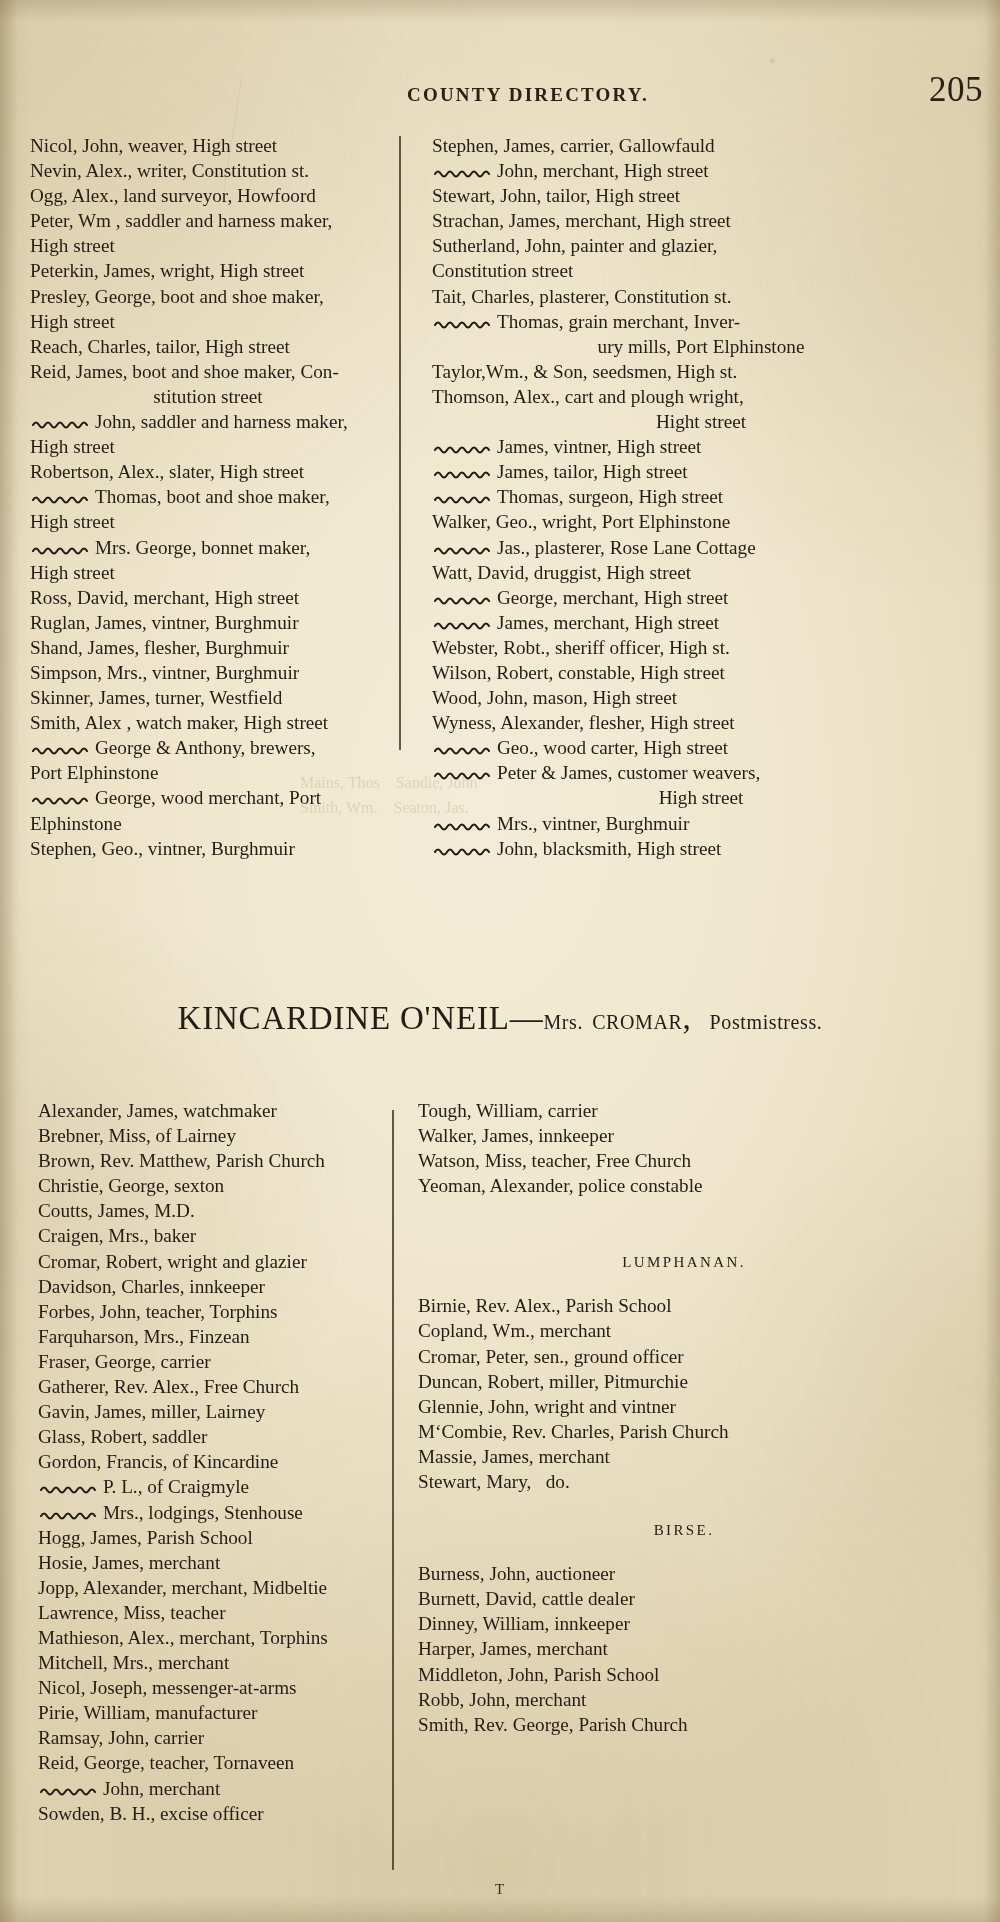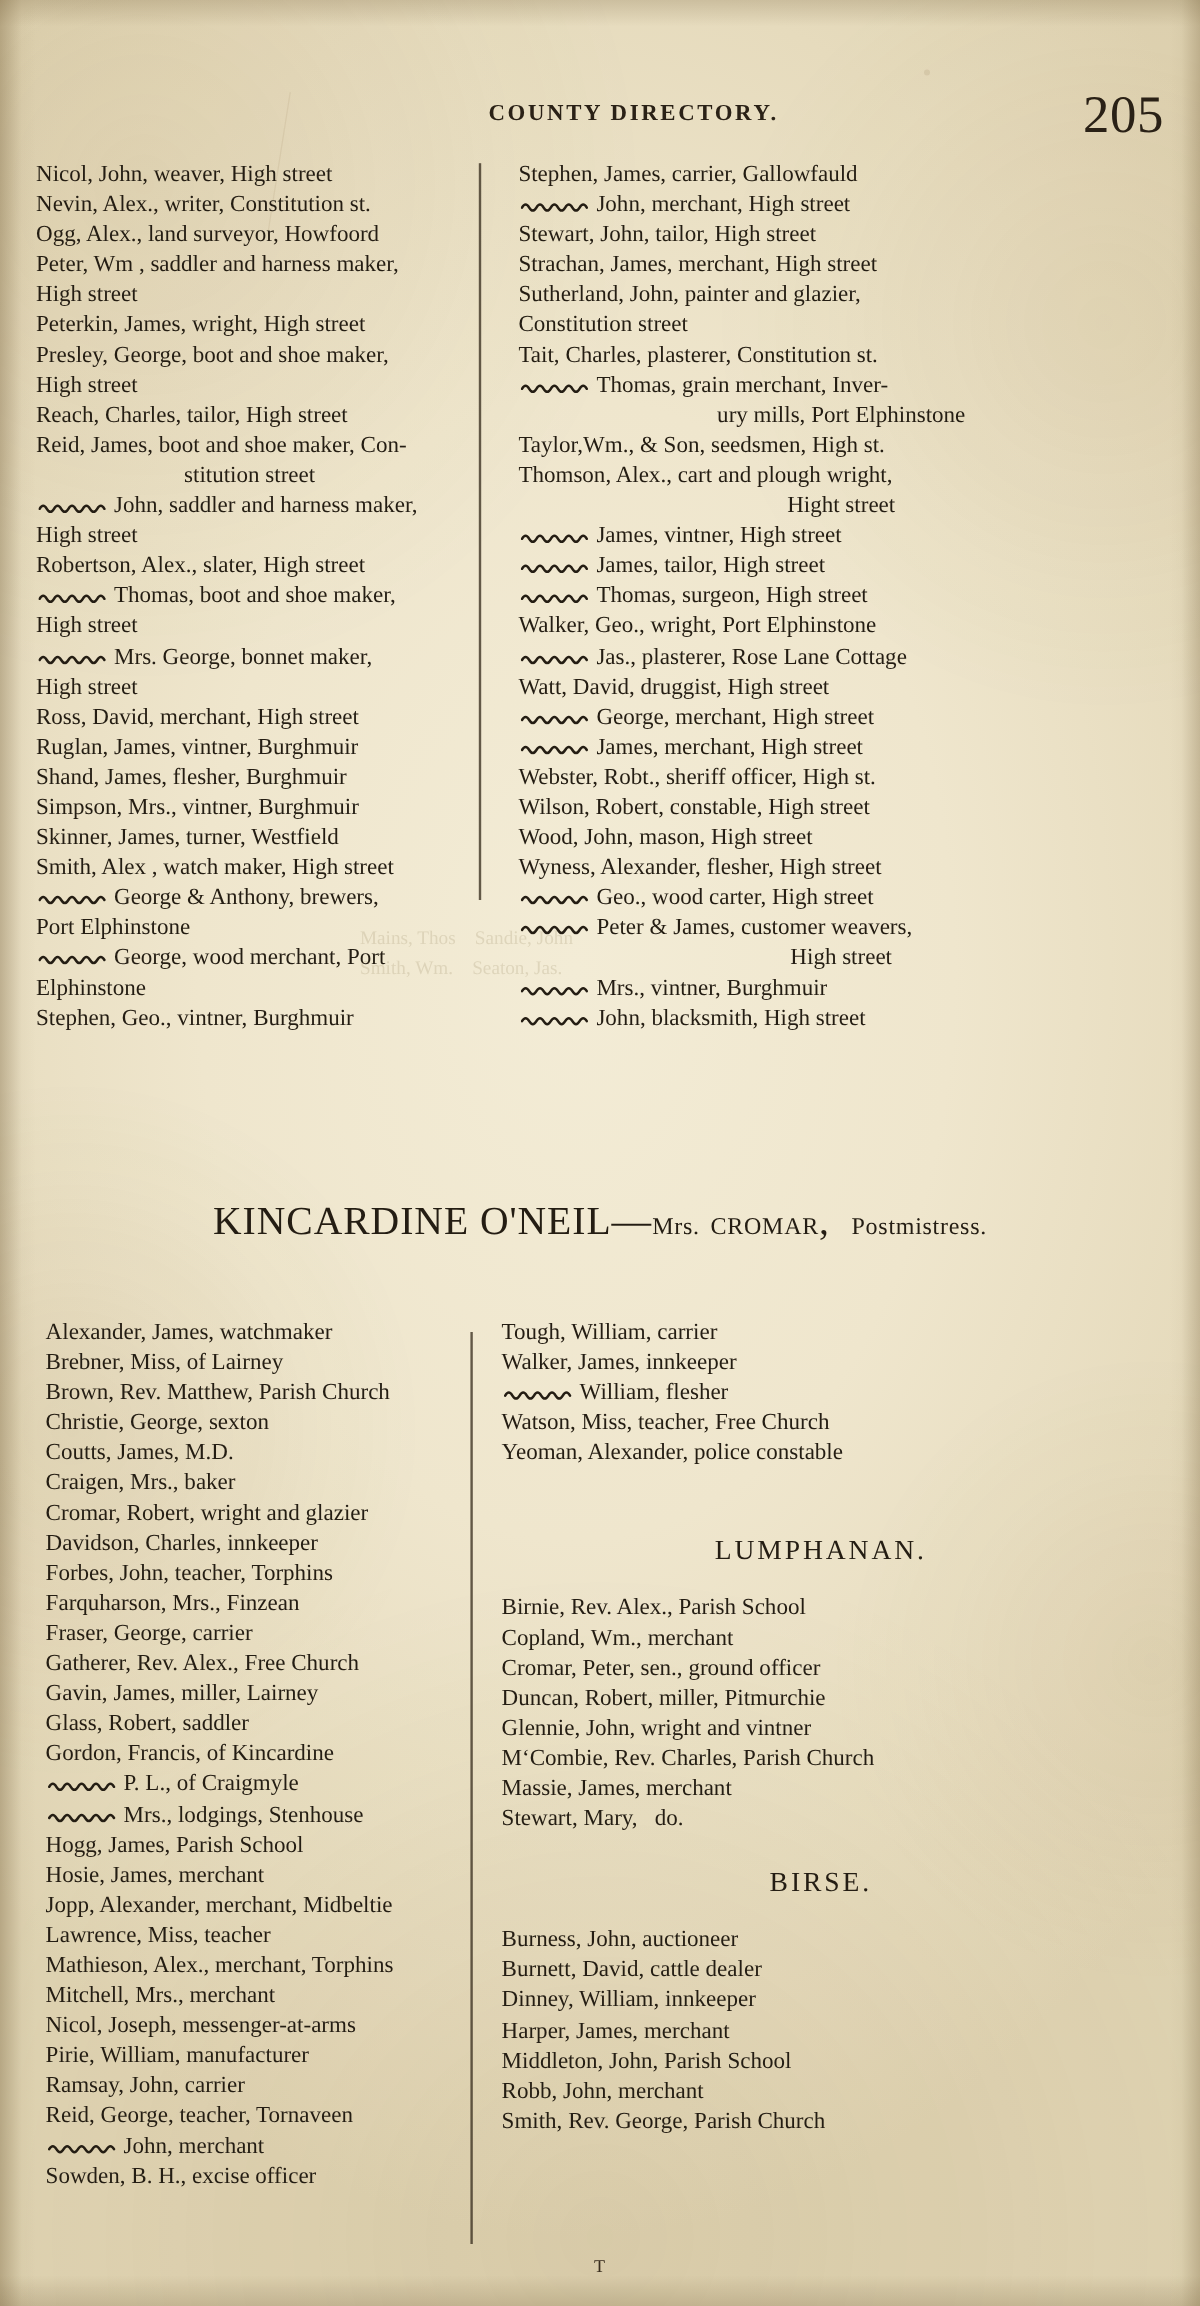--- a/index.html
+++ b/index.html
@@ -74,23 +74,23 @@
     left: 0; right: 0;
     text-align: center;
     font-size: 19px;
     letter-spacing: 2.2px;
     font-weight: 700;
     color: #2a2116;
     padding-left: 56px;
   }
   .runhead-folio {
     position: absolute;
-    right: 30px;
+    right: 17px;
     top: -14px;
-    font-size: 44px;
+    font-size: 35px;
     color: #2a2116;
     letter-spacing: .5px;
   }
 
   
   .block {
     position: absolute;
     display: flex;
   }
   .col {
@@ -140,21 +140,21 @@
     font-size: 33px;
     letter-spacing: .8px;
     color: #241d13;
     white-space: nowrap;
   }
   .townhead-main .smallcaps {
     font-size: 20px;
     letter-spacing: .6px;
   }
   .subhead {
-    font-size: 23px;
+    font-size: 15px;
     letter-spacing: 2.4px;
     text-align: center;
     color: #241d13;
     margin: 0;
     padding: 0;
   }
 
   .signature {
     position: absolute;
     left: 0; right: 0;
@@ -317,23 +317,20 @@
         <p class="entry"><span>Ramsay, John, carrier</span></p>
         <p class="entry"><span>Reid, George, teacher, Tornaveen</span></p>
         <p class="entry"><span class="dittomark"><svg width="58" height="11" viewBox="0 0 58 11">
               <path d="M1 7 Q4 2 7 7 T13 7 T19 7 T25 7 T31 7 T37 7 T43 7 T49 7 T55 7" fill="none" stroke="#241d13" stroke-width="2.1" stroke-linecap="round"></path>
             </svg></span><span>John, merchant</span></p>
         <p class="entry"><span>Sowden, B. H., excise officer</span></p>
       </div>
     <div class="col" id="kin-right" style="width:552px; padding-left:20px;">
         <p class="entry"><span>Tough, William, carrier</span></p>
         <p class="entry"><span>Walker, James, innkeeper</span></p>
-        <p class="entry"><span class="dittomark"><svg width="58" height="11" viewBox="0 0 58 11">
-              <path d="M1 7 Q4 2 7 7 T13 7 T19 7 T25 7 T31 7 T37 7 T43 7 T49 7 T55 7" fill="none" stroke="#241d13" stroke-width="2.1" stroke-linecap="round"></path>
-            </svg></span><span>William, flesher</span></p>
         <p class="entry"><span>Watson, Miss, teacher, Free Church</span></p>
         <p class="entry"><span>Yeoman, Alexander, police constable</span></p>
         <p class="subhead" style="margin-top: 56px; margin-bottom: 22px;">LUMPHANAN.</p>
         <p class="entry"><span>Birnie, Rev. Alex., Parish School</span></p>
         <p class="entry"><span>Copland, Wm., merchant</span></p>
         <p class="entry"><span>Cromar, Peter, sen., ground officer</span></p>
         <p class="entry"><span>Duncan, Robert, miller, Pitmurchie</span></p>
         <p class="entry"><span>Glennie, John, wright and vintner</span></p>
         <p class="entry"><span>M‘Combie, Rev. Charles, Parish Church</span></p>
         <p class="entry"><span>Massie, James, merchant</span></p>

